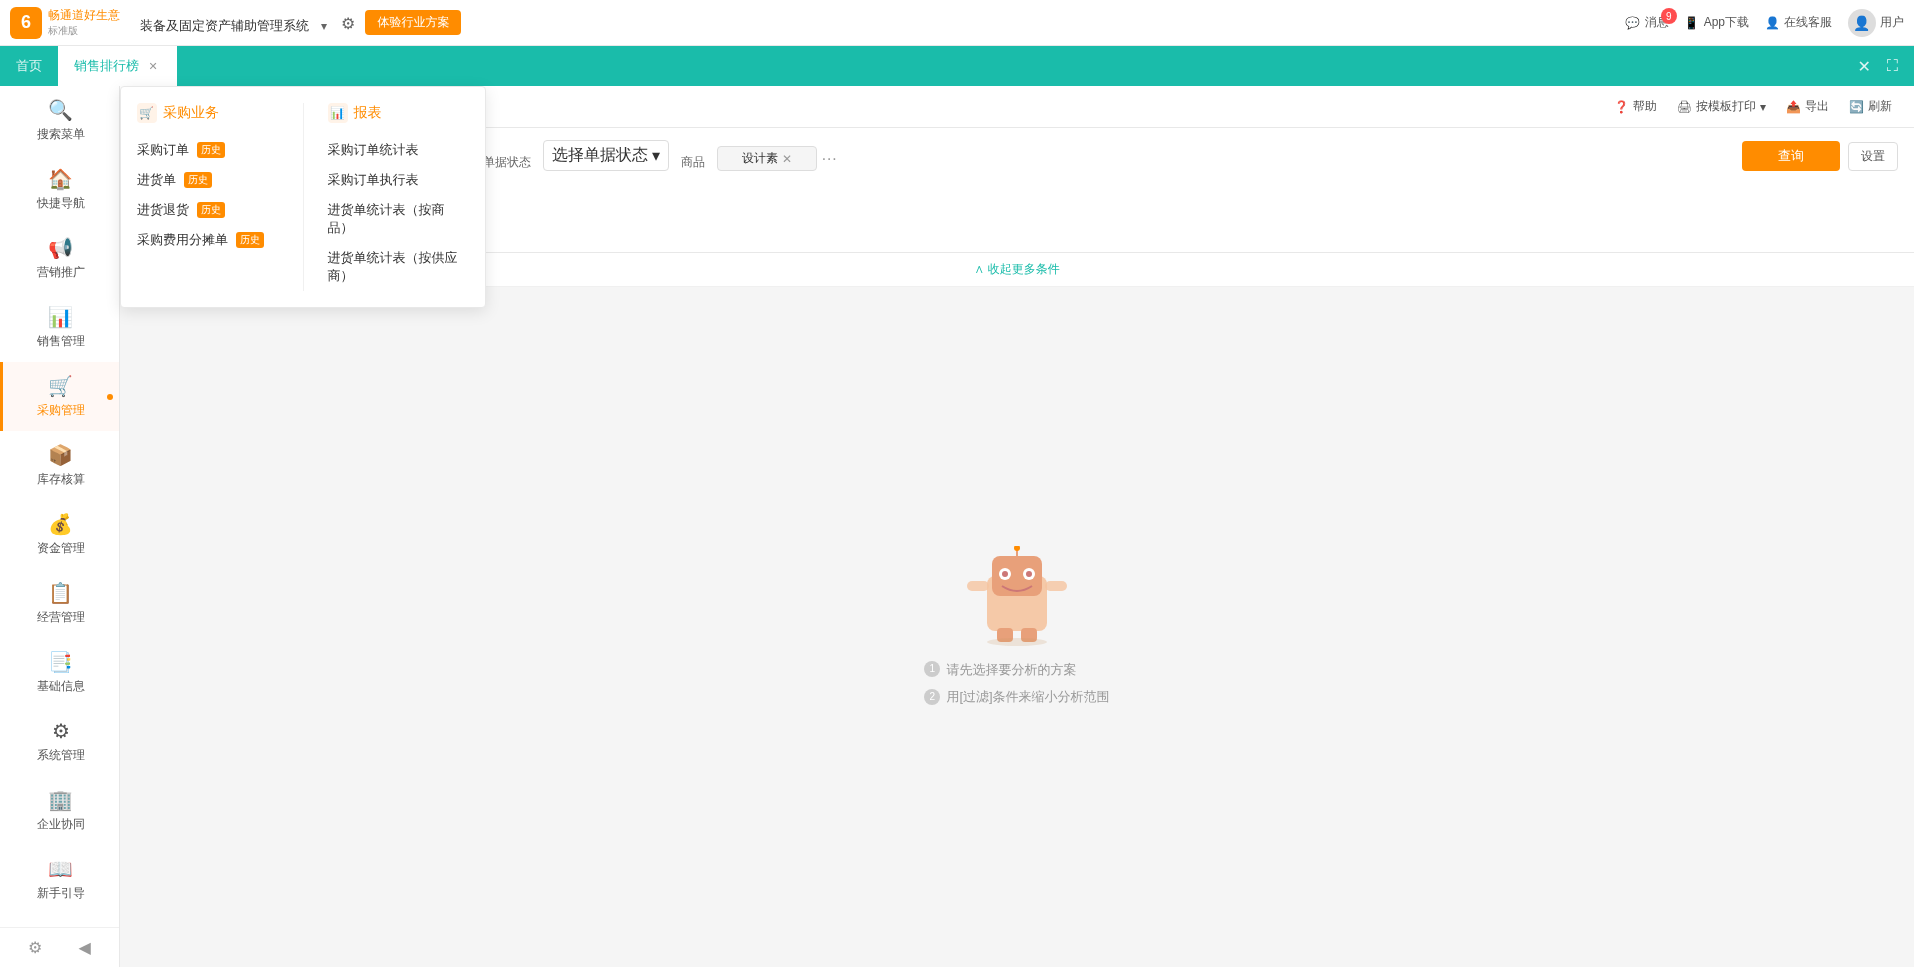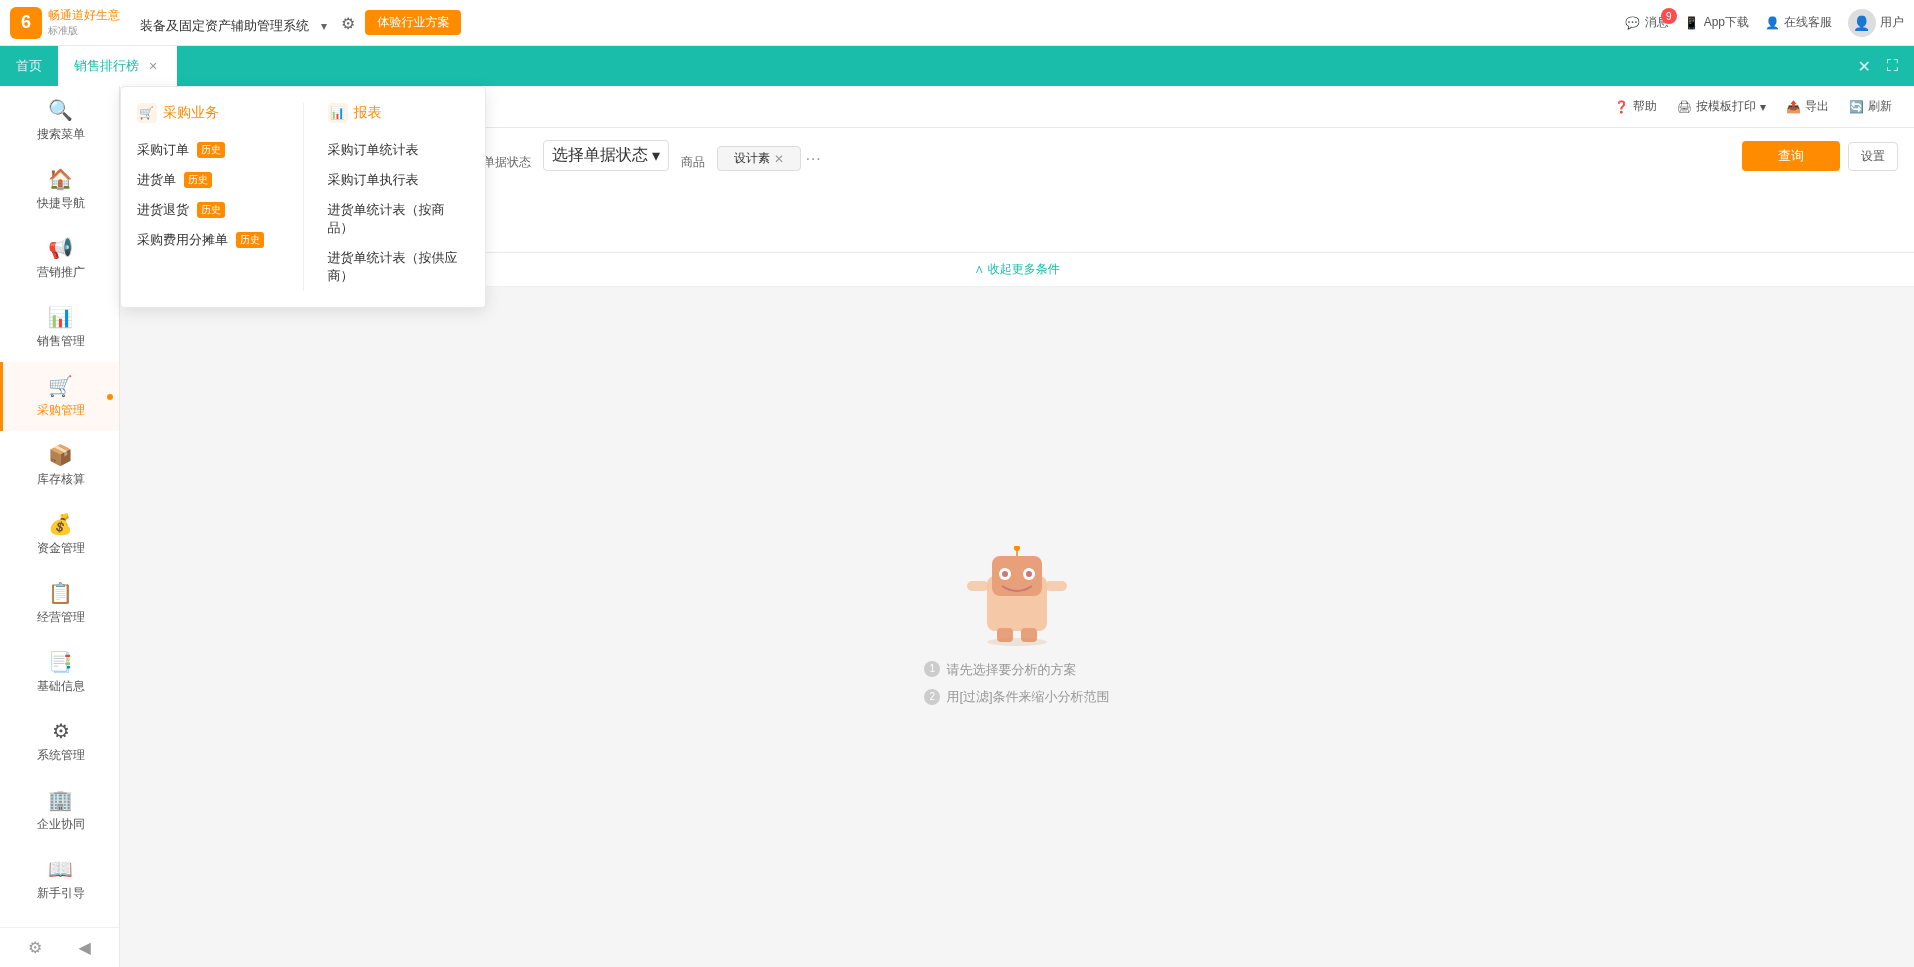--- a/index.html
+++ b/index.html
@@ -190,21 +190,21 @@
       display: flex; align-items: center; gap: 4px;
     }
     .filter-select {
       border: 1px solid #ddd; border-radius: 4px; padding: 4px 8px;
       font-size: 16px; color: #333; background: #fff; cursor: pointer;
       display: flex; align-items: center; gap: 4px;
     }
     .filter-tag {
       display: inline-flex; align-items: center; gap: 4px;
       background: #f5f5f5; border: 1px solid #ddd; border-radius: 4px;
-      padding: 3px 16px; font-size: 12px; color: #333;
+      padding: 3px 24px; font-size: 12px; color: #333;
     }
     .filter-tag-close { cursor: pointer; color: #999; font-size: 12px; }
     .toolbar-btn {
       display: flex; align-items: center; gap: 4px;
       background: none; border: none; cursor: pointer;
       color: #555; font-size: 12px; padding: 4px 6px;
     }
     .query-btn {
       background: #ff8c00; color: white; border: none; border-radius: 4px;
       padding: 6px 36px; cursor: pointer; font-size: 13px;

